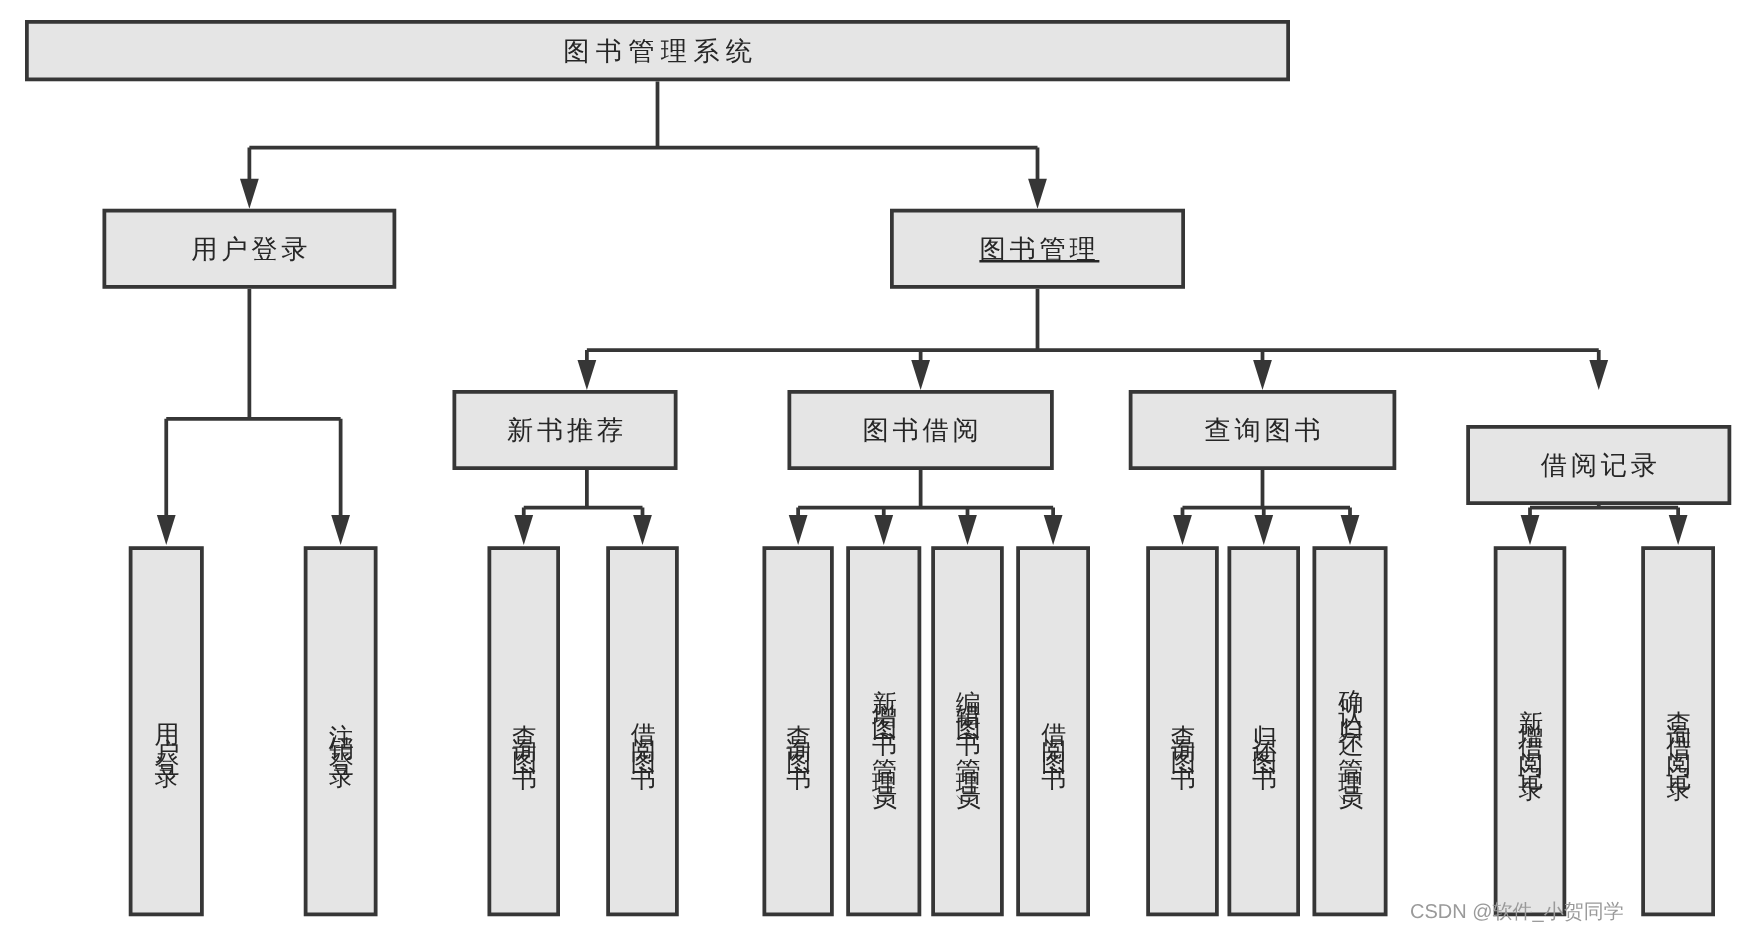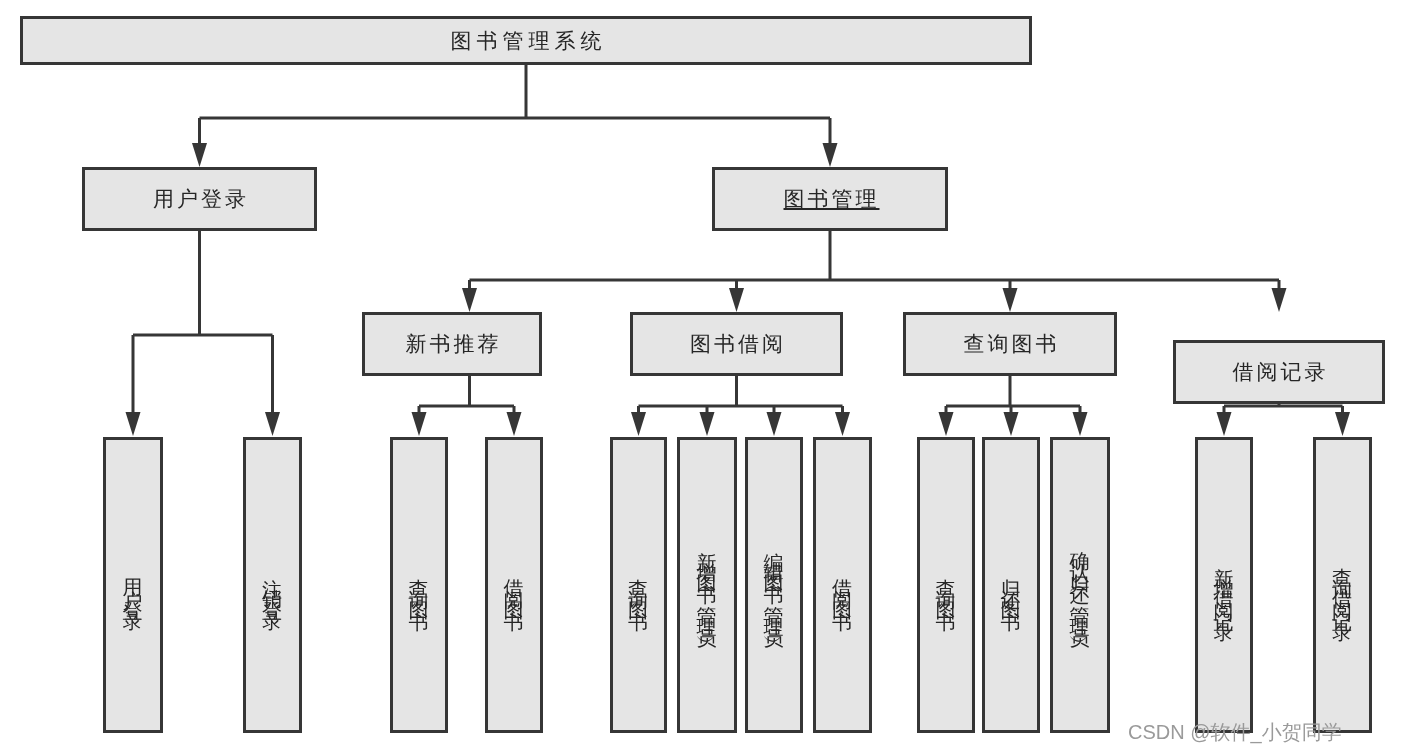--- a/index.html
+++ b/index.html
@@ -34,21 +34,21 @@
   .v-node span{
     writing-mode:vertical-rl;
     font-size:20px;
     letter-spacing:11px;
     color:var(--text);
     line-height:1;
   }
   .watermark{
     position:absolute;
     left:1128px;top:719px;
-    font-size:20px;
+    font-size:16px;
     color:var(--watermark);
     white-space:nowrap;
     z-index:6;
   }
 </style>
 </head>
 <body>
 
 <div class="stage">
 

